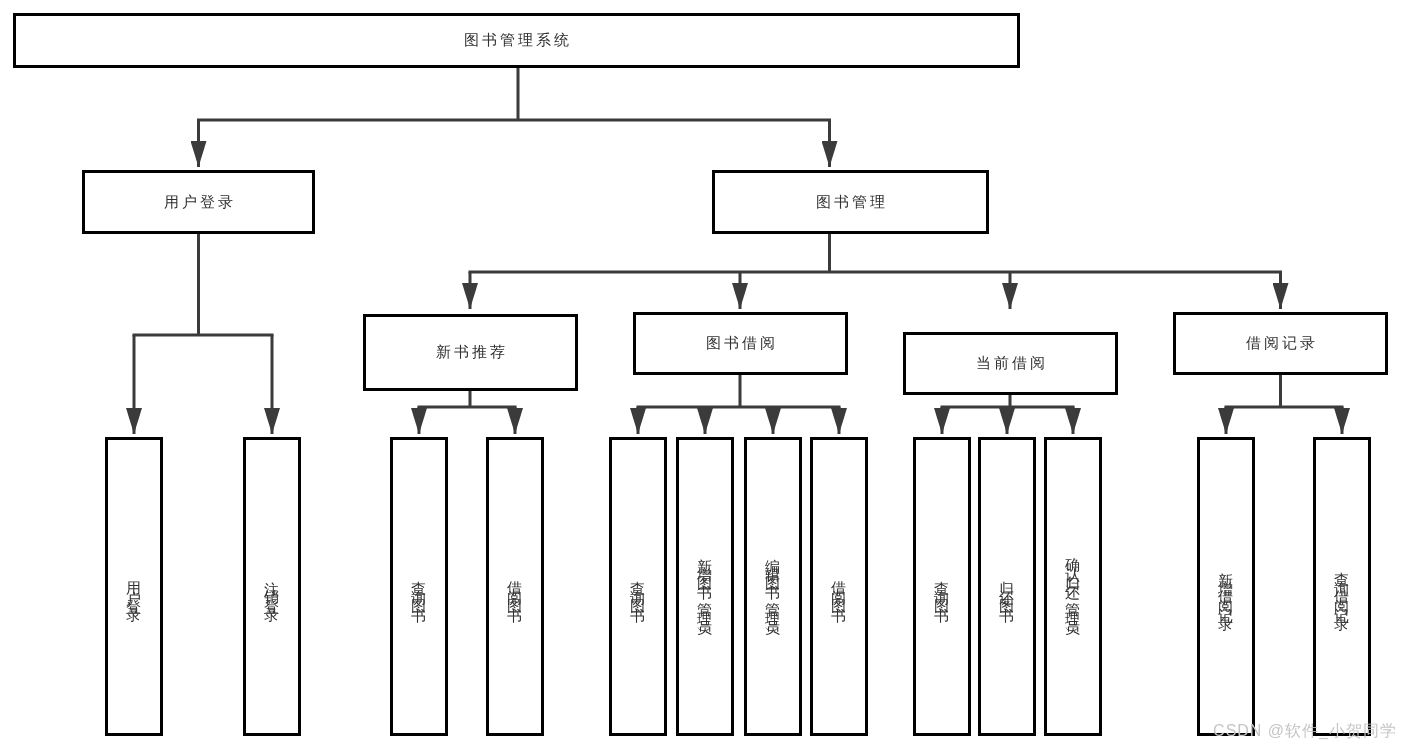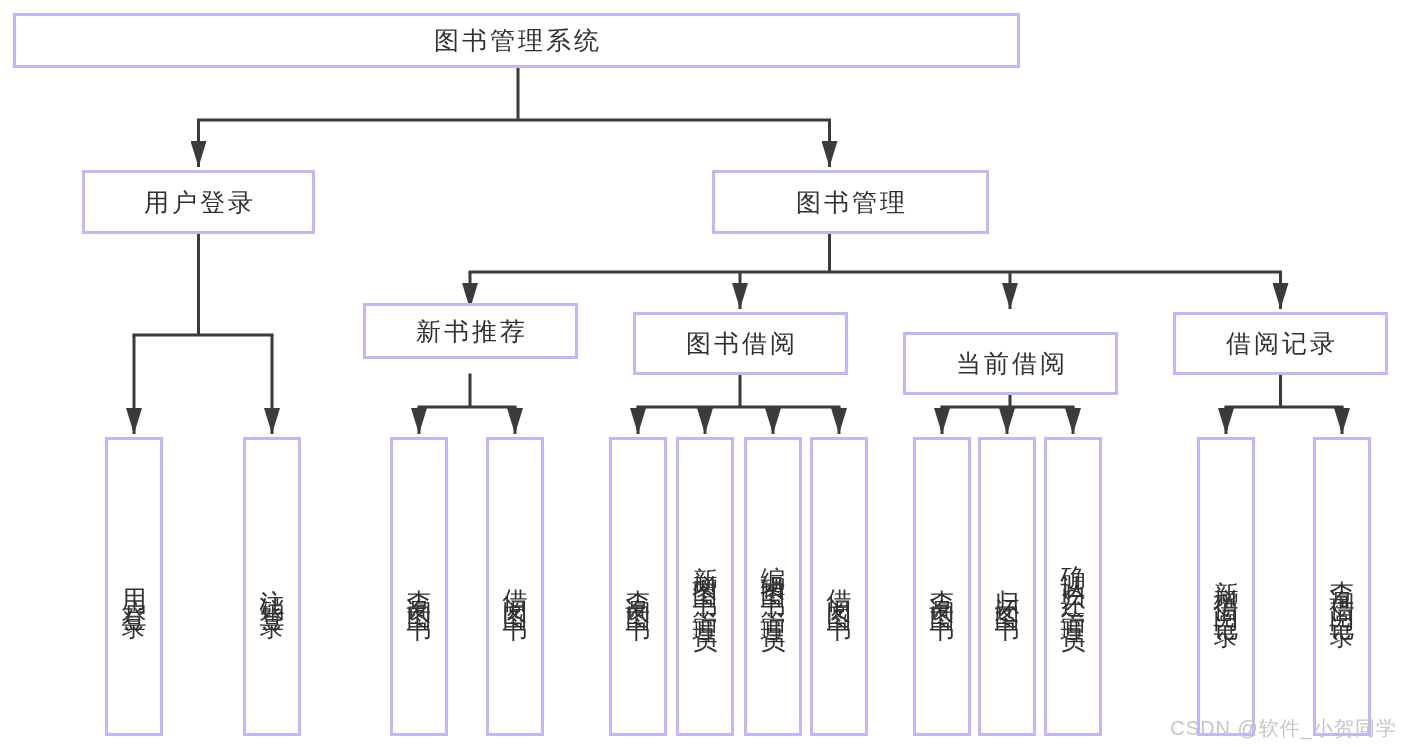--- a/index.html
+++ b/index.html
@@ -13,43 +13,43 @@
     color: #303030;
     overflow: hidden;
   }
   .wires {
     position: absolute;
     left: 0; top: 0;
     width: 1405px; height: 747px;
   }
   .node {
     position: absolute;
-    border: 3px solid #c4b5fd;
+    border: 3px solid #000000;
     background: #ffffff;
     display: flex;
     align-items: center;
     justify-content: center;
-    font-size: 25px;
+    font-size: 15px;
     letter-spacing: 3px;
     text-indent: 3px;
     white-space: nowrap;
   }
   .vnode {
     writing-mode: vertical-rl;
     text-orientation: mixed;
     letter-spacing: 9px;
     text-indent: 0;
     white-space: normal;
     line-height: 1;
   }
   .watermark {
     position: absolute;
     right: 8px;
     bottom: 5px;
-    font-size: 20px;
+    font-size: 16px;
     letter-spacing: 1px;
     color: #c5c5c5;
   }
 </style>
 </head>
 <body>
 
 <div class="stage">
 
   <svg class="wires" viewBox="0 0 1405 747" xmlns="http://www.w3.org/2000/svg">
@@ -88,21 +88,21 @@
       <path d="M1226,407 V434" marker-end="url(#arrow)"></path>
       <path d="M1342,407 V434" marker-end="url(#arrow)"></path>
     </g>
   </svg>
 
   <div class="node" style="left:13px; top:13px; width:1007px; height:55px;">图书管理系统</div>
 
   <div class="node" style="left:82px; top:170px; width:233px; height:64px;">用户登录</div>
   <div class="node" style="left:712px; top:170px; width:277px; height:64px;">图书管理</div>
 
-  <div class="node" style="left:363px; top:303px; width:215px; height:56px;">新书推荐</div>
+  <div class="node" style="left:363px; top:314px; width:215px; height:77px;">新书推荐</div>
   <div class="node" style="left:633px; top:312px; width:215px; height:63px;">图书借阅</div>
   <div class="node" style="left:903px; top:312px; width:215px; height:63px;margin-top:20px;">当前借阅</div>
   <div class="node" style="left:1173px; top:312px; width:215px; height:63px;">借阅记录</div>
 
   <div class="node vnode" style="left:105px; top:437px; width:58px; height:299px;">用户登录</div>
   <div class="node vnode" style="left:243px; top:437px; width:58px; height:299px;">注销登录</div>
 
   <div class="node vnode" style="left:390px; top:437px; width:58px; height:299px;">查询图书</div>
   <div class="node vnode" style="left:486px; top:437px; width:58px; height:299px;">借阅图书</div>
 

